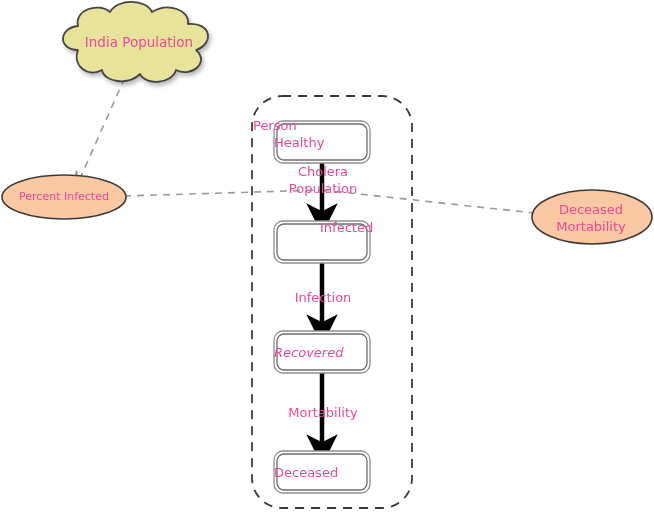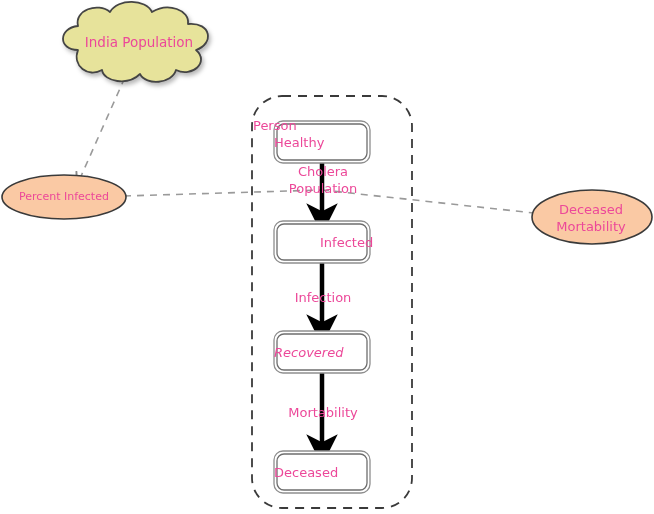--- a/index.html
+++ b/index.html
@@ -52,21 +52,21 @@
     text-align: left;
     font-size: 13px;
   }
   
   .state-label {
     width: 96px;
     text-align: left;
     font-size: 13px;
   }
   #state-label-healthy   { left: 274px; top: 135px; }
-  #state-label-infected  { left: 274px; top: 235px; padding-left: 46px; }
+  #state-label-infected  { left: 274px; top: 220px; padding-left: 46px; }
   #state-label-recovered { left: 274px; top: 345px; font-style: italic; }
   #state-label-deceased  { left: 274px; top: 465px; }
   
   .trans-label {
     text-align: center;
     font-size: 13px;
     background: transparent;
   }
   #trans-label-cholera {
     left: 263px; top: 163px; width: 120px;

